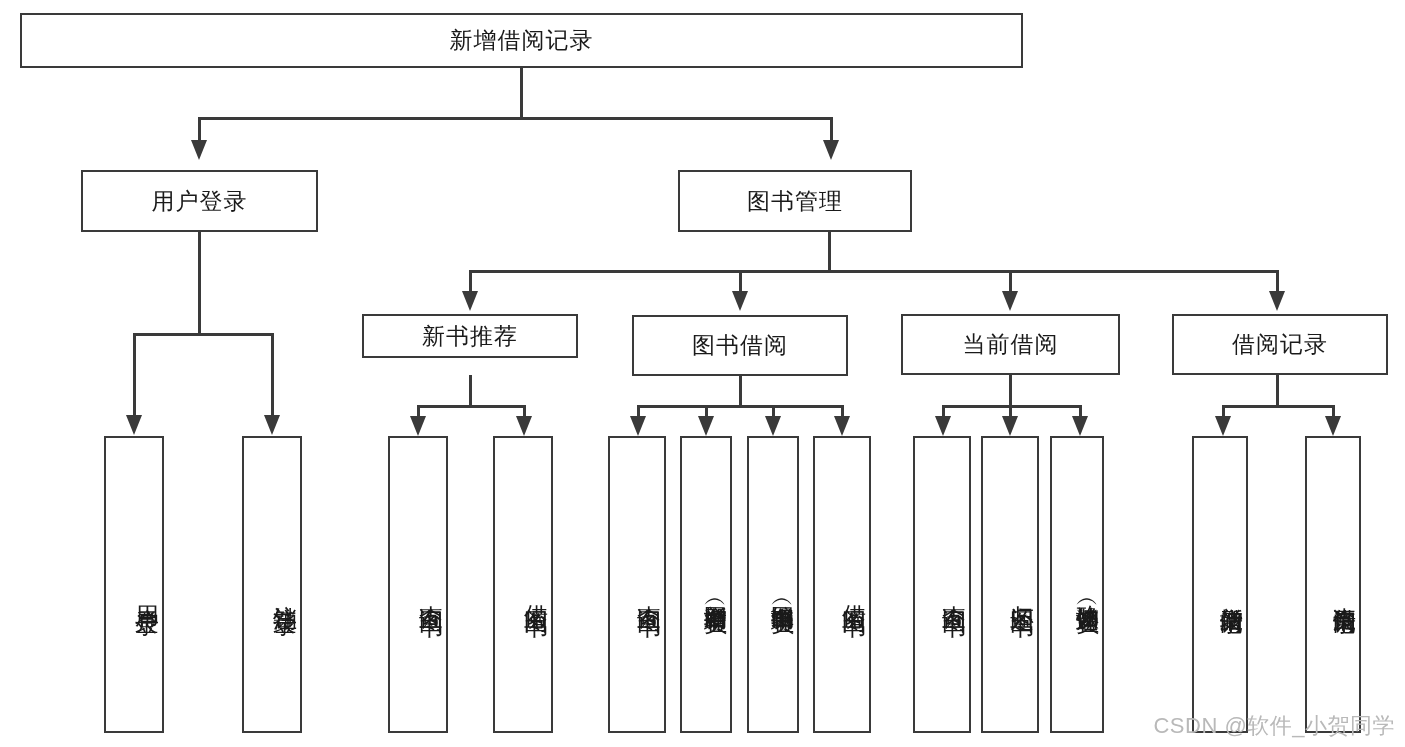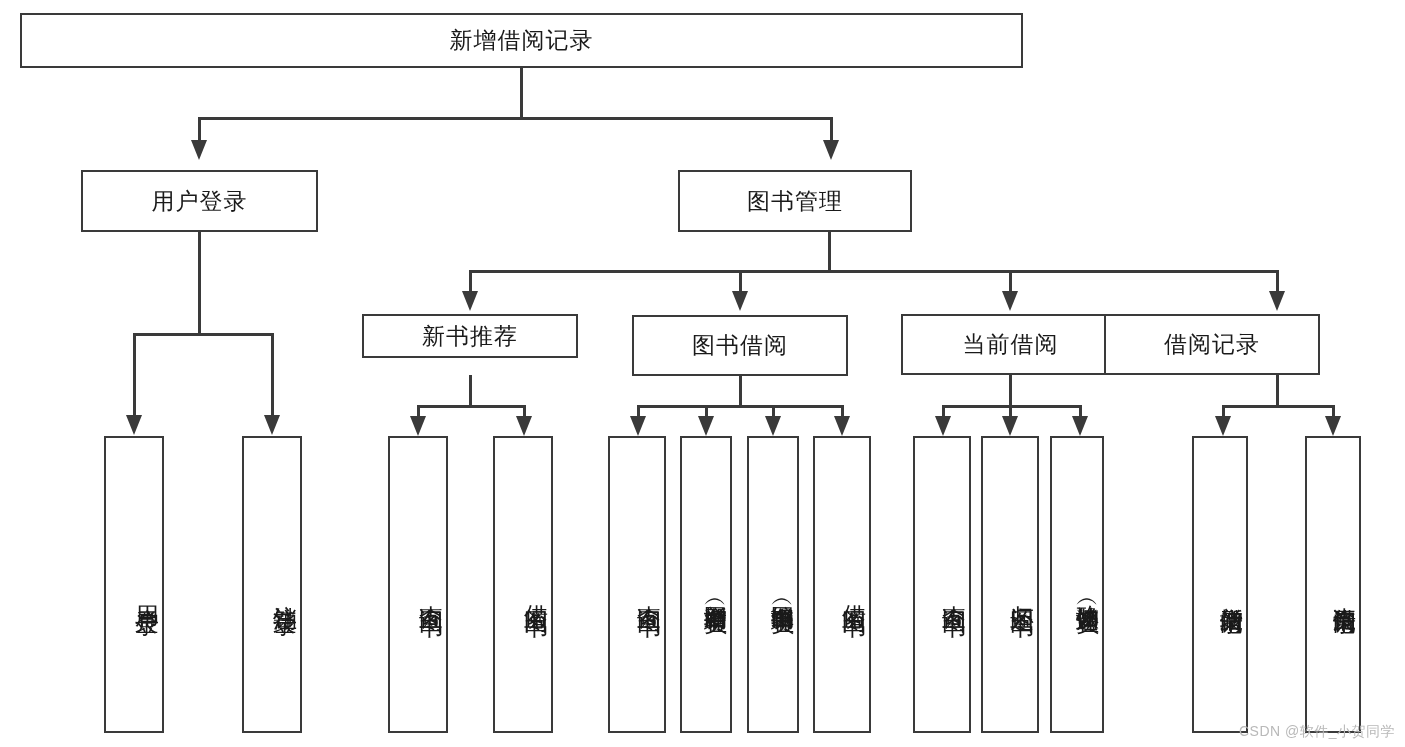--- a/index.html
+++ b/index.html
@@ -57,21 +57,21 @@
     width: 0;
     height: 0;
     border-left: 8px solid transparent;
     border-right: 8px solid transparent;
     border-top: 20px solid #3a3a3a;
   }
   .watermark {
     position: absolute;
     right: 10px;
     bottom: 6px;
-    font-size: 14px;
+    font-size: 22px;
     color: #b9b9b9;
     letter-spacing: 0.5px;
     white-space: nowrap;
     margin-top: 35px;
   }
 </style>
 </head>
 <body>
 
 <div id="canvas">
@@ -125,21 +125,21 @@
   </div>
 
   <div class="node h" style="left:632px; top:315px; width:216px; height:61px;">
     <span>图书借阅</span>
   </div>
 
   <div class="node h" style="left:901px; top:314px; width:219px; height:61px;">
     <span>当前借阅</span>
   </div>
 
-  <div class="node h" style="left:1104px; top:314px; width:216px; height:61px;">
+  <div class="node h" style="left:1172px; top:314px; width:216px; height:61px;">
     <span>借阅记录</span>
   </div>
 
   <div class="seg vt" style="left:469px; top:375px; width:2.5px; height:32px;"></div>
   <div class="seg hz" style="left:417px; top:405px; width:108px; height:2.5px;"></div>
   <div class="seg vt" style="left:417px; top:405px; width:2.5px; height:14px;"></div>
   <div class="arrow" style="left:410px; top:416px;"></div>
   <div class="seg vt" style="left:523px; top:405px; width:2.5px; height:14px;"></div>
   <div class="arrow" style="left:516px; top:416px;"></div>
 

